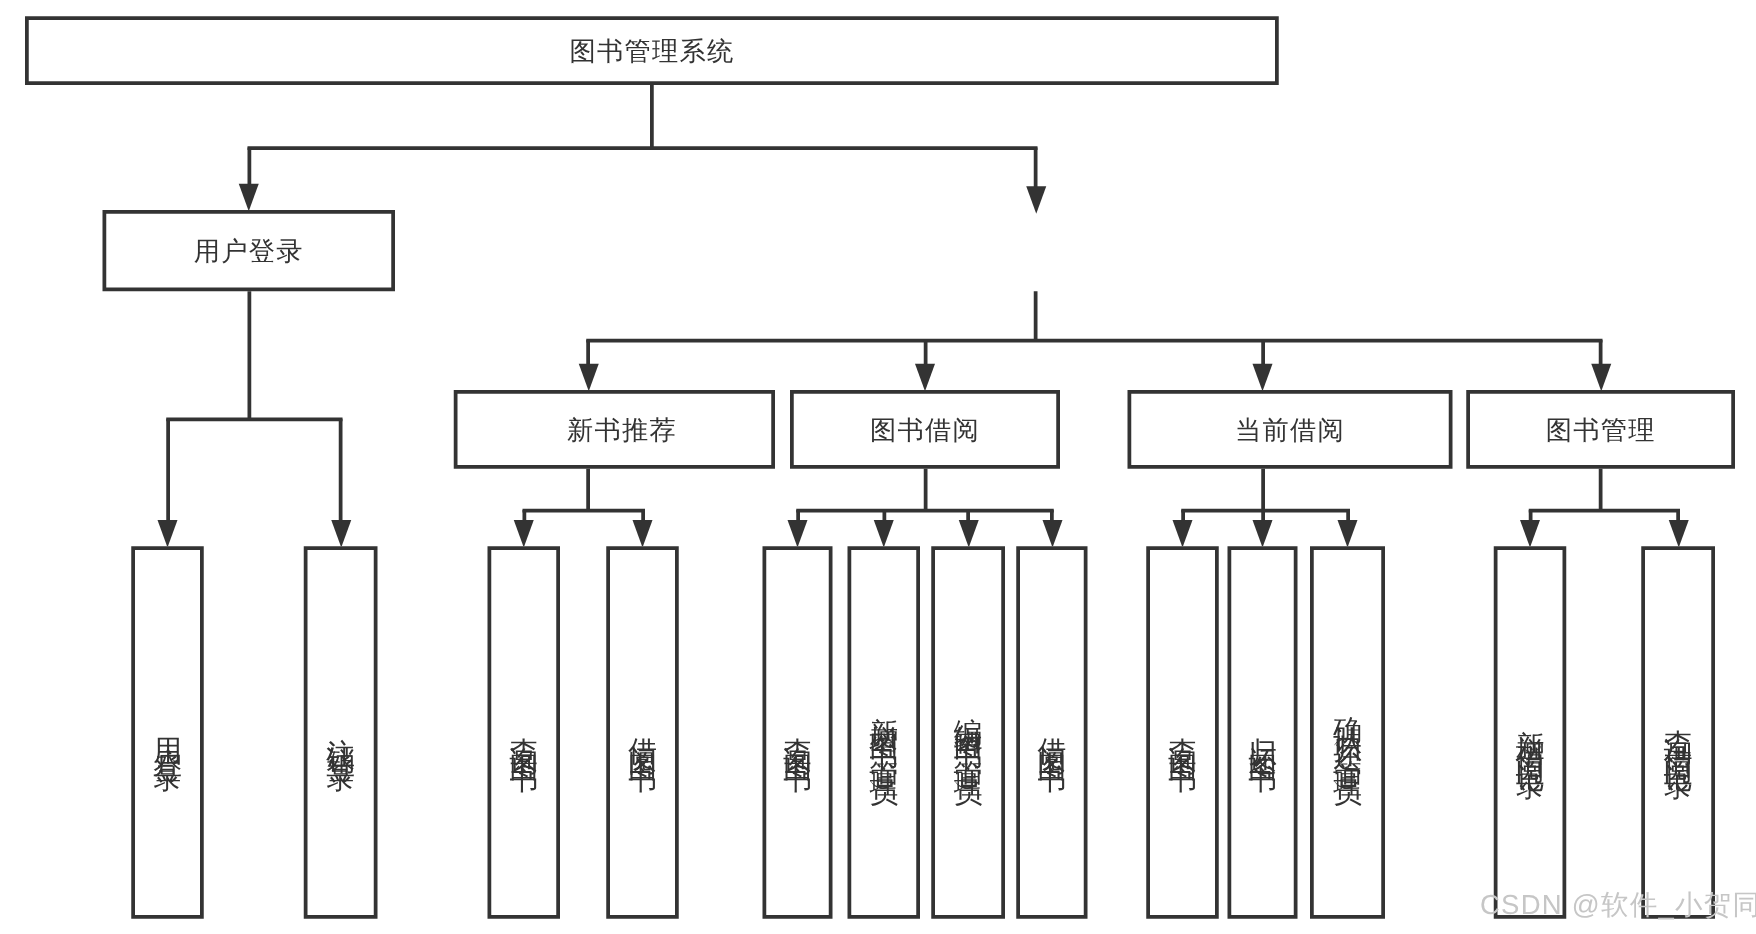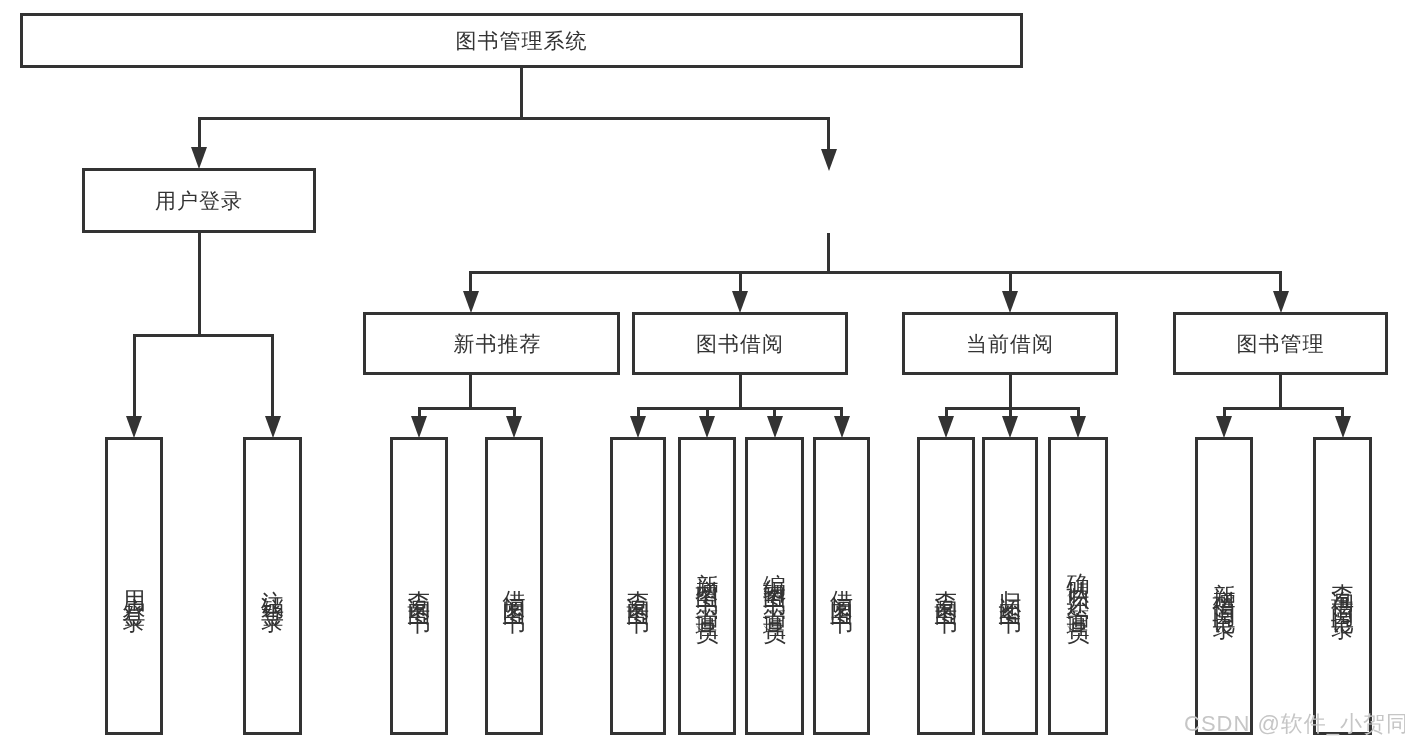--- a/index.html
+++ b/index.html
@@ -105,21 +105,21 @@
     <div class="arrow" style="left: 699px; top: 416px;"></div>
     <div class="box v" style="left: 678px; top: 437px; width: 58px; height: 298px;">新增图书（管理员）</div>
     <div class="cline" style="left: 773px; top: 408px; width: 3px; height: 12px;"></div>
     <div class="arrow" style="left: 766.5px; top: 416px;"></div>
     <div class="box v" style="left: 745px; top: 437px; width: 59px; height: 298px;">编辑图书（管理员）</div>
     <div class="cline" style="left: 840px; top: 408px; width: 3px; height: 12px;"></div>
     <div class="arrow" style="left: 833.5px; top: 416px;"></div>
     <div class="box v" style="left: 813px; top: 437px; width: 57px; height: 298px;">借阅图书</div>
     <div class="cline" style="left: 1008.5px; top: 272px; width: 3px; height: 23px;"></div>
     <div class="arrow" style="left: 1002px; top: 291px;"></div>
-    <div class="box" style="left: 902px; top: 312px; width: 216px; height: 63px; text-align: right;">当前借阅</div>
+    <div class="box" style="left: 902px; top: 312px; width: 260px; height: 63px; text-align: right;">当前借阅</div>
     <div class="cline" style="left: 1008.5px; top: 375px; width: 3px; height: 33px;"></div>
     <div class="cline" style="left: 944.5px; top: 406.5px; width: 135px; height: 3px;"></div>
     <div class="cline" style="left: 944.5px; top: 408px; width: 3px; height: 12px;"></div>
     <div class="arrow" style="left: 938px; top: 416px;"></div>
     <div class="box v" style="left: 917px; top: 437px; width: 58px; height: 298px;">查询图书</div>
     <div class="cline" style="left: 1008.5px; top: 408px; width: 3px; height: 12px;"></div>
     <div class="arrow" style="left: 1002px; top: 416px;"></div>
     <div class="box v" style="left: 982px; top: 437px; width: 56px; height: 298px;">归还图书</div>
     <div class="cline" style="left: 1076.5px; top: 408px; width: 3px; height: 12px;"></div>
     <div class="arrow" style="left: 1070px; top: 416px;"></div>

